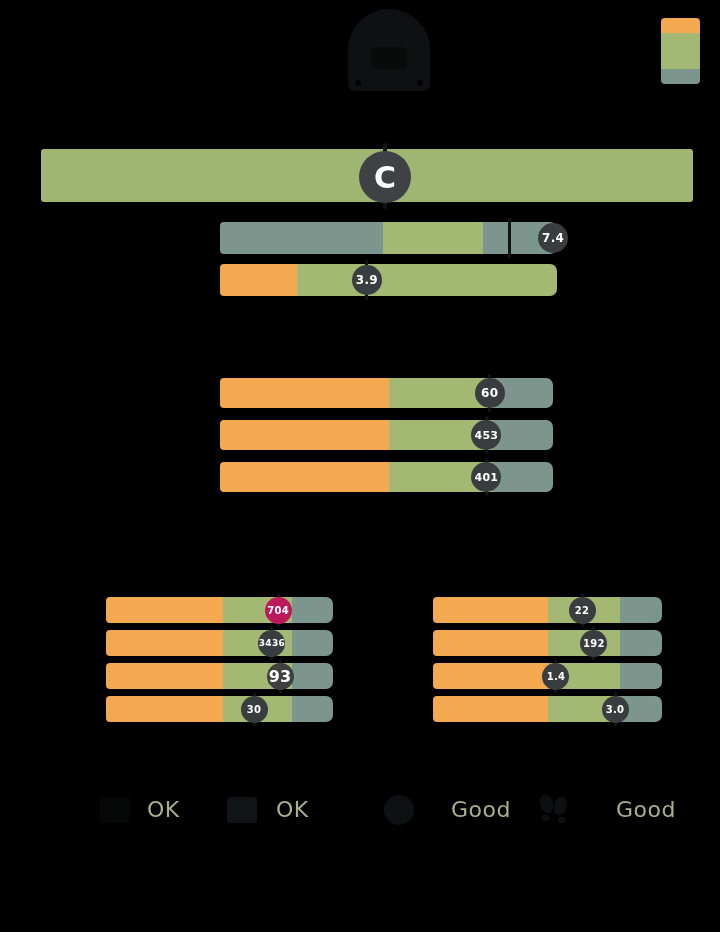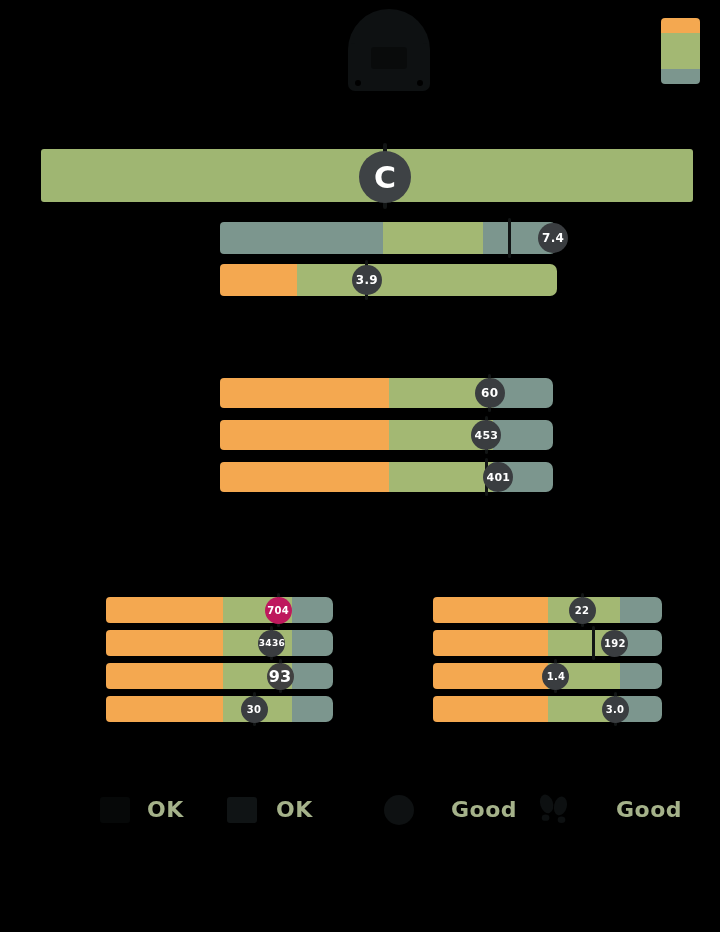--- a/index.html
+++ b/index.html
@@ -5,21 +5,21 @@
   html,body{margin:0;padding:0;background:#000;}
   body{width:720px;height:932px;position:relative;overflow:hidden;
        font-family:"DejaVu Sans","Liberation Sans",sans-serif;}
   .abs{position:absolute;}
   #stage{position:absolute;left:0;top:0;width:720px;height:932px;}
   .gauge-bar{position:absolute;display:flex;overflow:hidden;border-radius:4px 7px 7px 4px;}
   .gauge-seg{height:100%;}
   .marker-tick{position:absolute;width:3px;border-radius:2px;z-index:1;}
   .value-marker{position:absolute;border-radius:50%;z-index:2;color:#fff;font-weight:bold;
                 display:flex;align-items:center;justify-content:center;letter-spacing:.3px;}
-  .legend-label{position:absolute;font-weight:700;letter-spacing:.5px;}
+  .legend-label{position:absolute;font-weight:400;letter-spacing:.5px;}
   #score-bar{position:absolute;border-radius:3px;}
   #grade-badge{position:absolute;border-radius:50%;display:flex;align-items:center;justify-content:center;
                color:#fff;font-weight:bold;z-index:2;}
   #score-tick{position:absolute;z-index:1;border-radius:2px;}
 </style>
 </head>
 <body style="background: rgb(0, 0, 0);">
 
 <div id="stage">
 
@@ -72,21 +72,21 @@
         <div class="gauge-seg" style="width: 18%; background: rgb(124, 150, 142);"></div>
       </div>
       <div class="marker-tick" style="left: 484.9px; top: 416px; height: 38px; background: rgb(18, 21, 21);"></div>
       <div class="value-marker" style="left: 471.4px; top: 420px; width: 30px; height: 30px; background: rgb(58, 61, 64); font-size: 11px;">453</div>
       <div class="gauge-bar" style="left: 220px; top: 462px; width: 333px; height: 30px;">
         <div class="gauge-seg" style="width: 50.7%; background: rgb(244, 168, 80);"></div>
         <div class="gauge-seg" style="width: 31.3%; background: rgb(163, 184, 115);"></div>
         <div class="gauge-seg" style="width: 18%; background: rgb(124, 150, 142);"></div>
       </div>
       <div class="marker-tick" style="left: 484.9px; top: 458px; height: 38px; background: rgb(18, 21, 21);"></div>
-      <div class="value-marker" style="left: 471.4px; top: 462px; width: 30px; height: 30px; background: rgb(58, 61, 64); font-size: 11px; margin-left: 12px;">401</div>
+      <div class="value-marker" style="left: 471.4px; top: 462px; width: 30px; height: 30px; background: rgb(58, 61, 64); font-size: 11px;">401</div>
       <div class="gauge-bar" style="left: 106px; top: 597px; width: 227px; height: 26px;">
         <div class="gauge-seg" style="width: 51.5%; background: rgb(244, 168, 80);"></div>
         <div class="gauge-seg" style="width: 30.5%; background: rgb(163, 184, 115);"></div>
         <div class="gauge-seg" style="width: 18%; background: rgb(124, 150, 142);"></div>
       </div>
       <div class="marker-tick" style="left: 276.566px; top: 593px; height: 34px; background: rgb(18, 21, 21);"></div>
       <div class="value-marker" style="left: 264.566px; top: 596.5px; width: 27px; height: 27px; background: #be185d; font-size: 10px;">704</div>
       <div class="gauge-bar" style="left: 106px; top: 630px; width: 227px; height: 26px;">
         <div class="gauge-seg" style="width: 51.5%; background: rgb(244, 168, 80);"></div>
         <div class="gauge-seg" style="width: 30.5%; background: rgb(163, 184, 115);"></div>
@@ -114,21 +114,21 @@
         <div class="gauge-seg" style="width: 18.4%; background: rgb(124, 150, 142);"></div>
       </div>
       <div class="marker-tick" style="left: 580.579px; top: 593px; height: 34px; background: rgb(18, 21, 21);"></div>
       <div class="value-marker" style="left: 568.579px; top: 596.5px; width: 27px; height: 27px; background: rgb(58, 61, 64); font-size: 10px;">22</div>
       <div class="gauge-bar" style="left: 433px; top: 630px; width: 229px; height: 26px;">
         <div class="gauge-seg" style="width: 50.2%; background: rgb(244, 168, 80);"></div>
         <div class="gauge-seg" style="width: 31.4%; background: rgb(163, 184, 115);"></div>
         <div class="gauge-seg" style="width: 18.4%; background: rgb(124, 150, 142);"></div>
       </div>
       <div class="marker-tick" style="left: 592.487px; top: 626px; height: 34px; background: rgb(18, 21, 21);"></div>
-      <div class="value-marker" style="left: 580.487px; top: 629.5px; width: 27px; height: 27px; background: rgb(58, 61, 64); font-size: 10px; margin-left: 21px;">192</div>
+      <div class="value-marker" style="left: 580.487px; top: 629.5px; width: 27px; height: 27px; background: rgb(58, 61, 64); font-size: 10px;">192</div>
       <div class="gauge-bar" style="left: 433px; top: 663px; width: 229px; height: 26px;">
         <div class="gauge-seg" style="width: 50.2%; background: rgb(244, 168, 80);"></div>
         <div class="gauge-seg" style="width: 31.4%; background: rgb(163, 184, 115);"></div>
         <div class="gauge-seg" style="width: 18.4%; background: rgb(124, 150, 142);"></div>
       </div>
       <div class="marker-tick" style="left: 554.473px; top: 659px; height: 34px; background: rgb(18, 21, 21);"></div>
       <div class="value-marker" style="left: 542.473px; top: 662.5px; width: 27px; height: 27px; background: rgb(58, 61, 64); font-size: 10px;">1.4</div>
       <div class="gauge-bar" style="left: 433px; top: 696px; width: 229px; height: 26px;">
         <div class="gauge-seg" style="width: 50.2%; background: rgb(244, 168, 80);"></div>
         <div class="gauge-seg" style="width: 31.4%; background: rgb(163, 184, 115);"></div>

